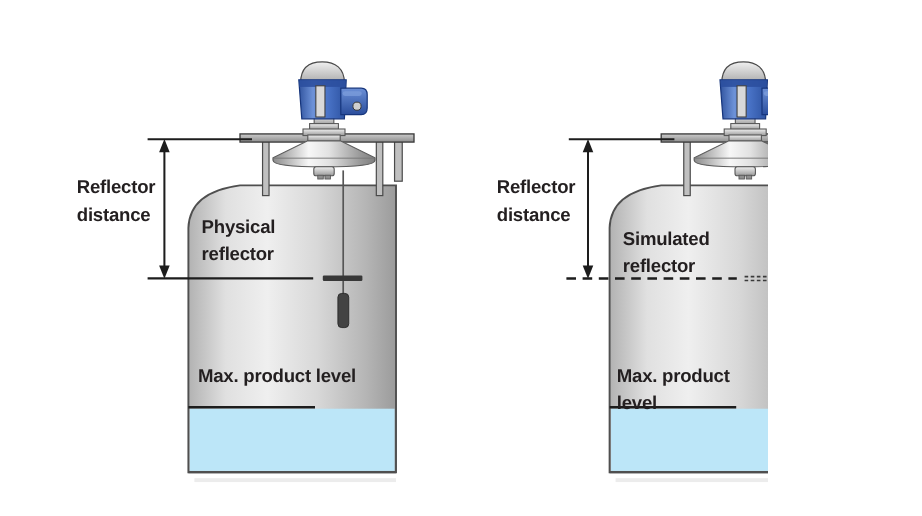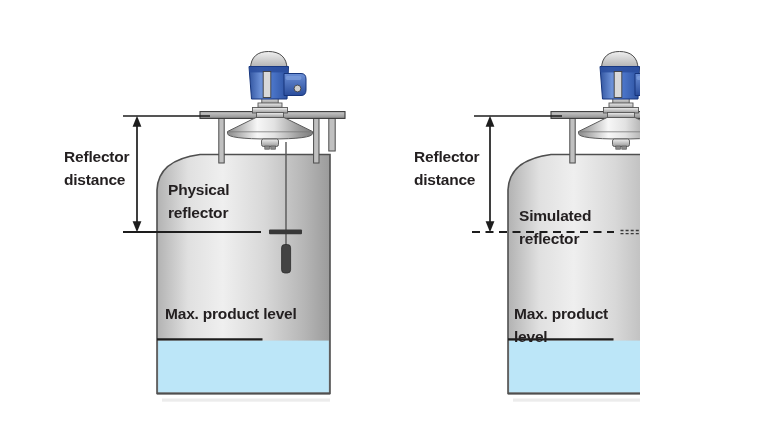--- a/index.html
+++ b/index.html
@@ -139,16 +139,16 @@
   </svg>
 
   <div class="label" style="left:64px;top:146px;">Reflector
 distance</div>
   <div class="label" style="left:168px;top:179px;">Physical
 reflector</div>
   <div class="label" style="left:165px;top:303px;">Max. product level</div>
 
   <div class="label" style="left:414px;top:146px;">Reflector
 distance</div>
-  <div class="label" style="left:519px;top:189px;margin-top:16px;">Simulated
+  <div class="label" style="left:519px;top:189px;">Simulated
 reflector</div>
   <div class="label" style="left:514px;top:303px;">Max. product level</div>
 </div>
 
 </body></html>

